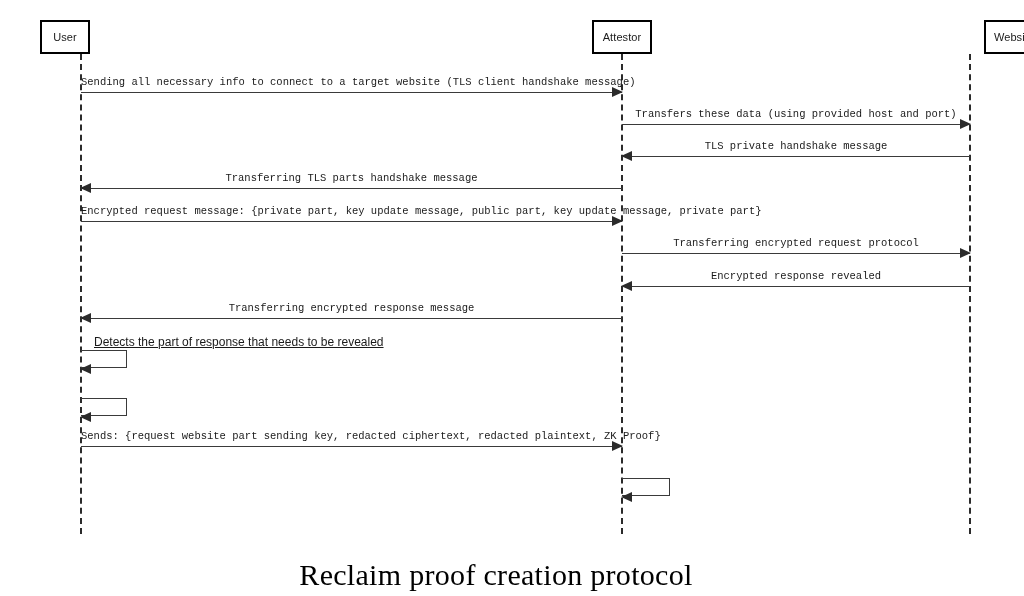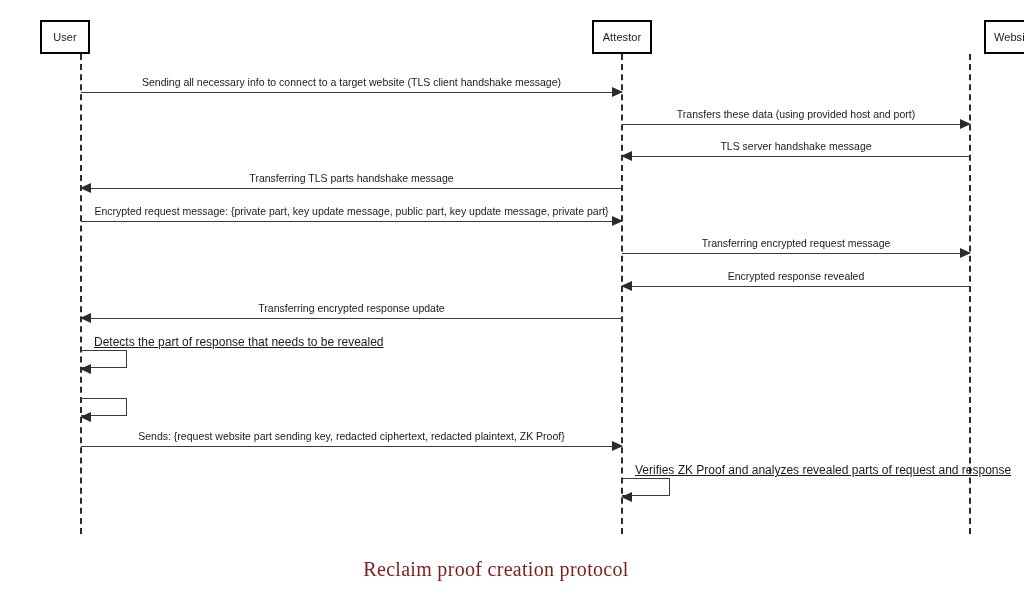--- a/index.html
+++ b/index.html
@@ -60,20 +60,21 @@
   }
   .msg-label {
     position: absolute;
     bottom: 4px;
     width: 100%;
     text-align: center;
     font-size: 10.5px;
     color: #1a1a1a;
     white-space: nowrap;
     line-height: 12px;
+    font-family: Liberation Mono, monospace;
   }
   .arrowhead {
     position: absolute;
     width: 0;
     height: 0;
     top: -5px;
   }
   .arrowhead.right {
     right: -1px;
     border-top: 5.5px solid transparent;
@@ -129,22 +130,22 @@
   }
 
   
   #caption {
     position: absolute;
     left: 0;
     width: 992px;
     top: 558px;
     text-align: center;
     font-family: "Liberation Serif", serif;
-    font-size: 20px;
-    color: #7f1d1d;
+    font-size: 30px;
+    color: #000000;
     letter-spacing: 0.3px;
   }
 </style>
 </head>
 <body>
 
 <div id="diagram-root">
 
   <div id="caption">Reclaim proof creation protocol</div>
 <div class="participant" style="left: 40px; width: 50px; top: 20px;">
@@ -165,46 +166,46 @@
       <div class="msg-label">Sending all necessary info to connect to a target website (TLS client handshake message)</div>
     </div>
     <div class="message" style="left: 622px; width: 348px; top: 124px;">
       <div class="msg-line"></div>
       <div class="arrowhead right"></div>
       <div class="msg-label">Transfers these data (using provided host and port)</div>
     </div>
     <div class="message" style="left: 622px; width: 348px; top: 156px;">
       <div class="msg-line"></div>
       <div class="arrowhead left"></div>
-      <div class="msg-label">TLS server handshake message</div>
+      <div class="msg-label">TLS private handshake message</div>
     </div>
     <div class="message" style="left: 81px; width: 541px; top: 188px;">
       <div class="msg-line"></div>
       <div class="arrowhead left"></div>
       <div class="msg-label">Transferring TLS parts handshake message</div>
     </div>
     <div class="message" style="left: 81px; width: 541px; top: 221px;">
       <div class="msg-line"></div>
       <div class="arrowhead right"></div>
       <div class="msg-label">Encrypted request message: {private part, key update message, public part, key update message, private part}</div>
     </div>
     <div class="message" style="left: 622px; width: 348px; top: 253px;">
       <div class="msg-line"></div>
       <div class="arrowhead right"></div>
-      <div class="msg-label">Transferring encrypted request message</div>
+      <div class="msg-label">Transferring encrypted request protocol</div>
     </div>
     <div class="message" style="left: 622px; width: 348px; top: 286px;">
       <div class="msg-line"></div>
       <div class="arrowhead left"></div>
       <div class="msg-label">Encrypted response revealed</div>
     </div>
     <div class="message" style="left: 81px; width: 541px; top: 318px;">
       <div class="msg-line"></div>
       <div class="arrowhead left"></div>
-      <div class="msg-label">Transferring encrypted response update</div>
+      <div class="msg-label">Transferring encrypted response message</div>
     </div>
     <div class="message" style="left: 81px; width: 541px; top: 446px;">
       <div class="msg-line"></div>
       <div class="arrowhead right"></div>
       <div class="msg-label">Sends: {request website part sending key, redacted ciphertext, redacted plaintext, ZK Proof}</div>
     </div>
     <div class="selfloop" style="left: 81px; top: 350px; width: 46px; height: 18px;">
       <div class="sl-top"></div>
       <div class="sl-right"></div>
       <div class="sl-bottom"></div>
@@ -216,14 +217,13 @@
       <div class="sl-right"></div>
       <div class="sl-bottom"></div>
       <div class="sl-arrow"></div>
     </div>
     <div class="selfloop" style="left: 622px; top: 478px; width: 48px; height: 18px;">
       <div class="sl-top"></div>
       <div class="sl-right"></div>
       <div class="sl-bottom"></div>
       <div class="sl-arrow"></div>
     </div>
-    <div class="selfloop-label" style="left: 635px; top: 464px;">Verifies ZK Proof and analyzes revealed parts of request and response</div>
   </div>
 
 </body></html>

